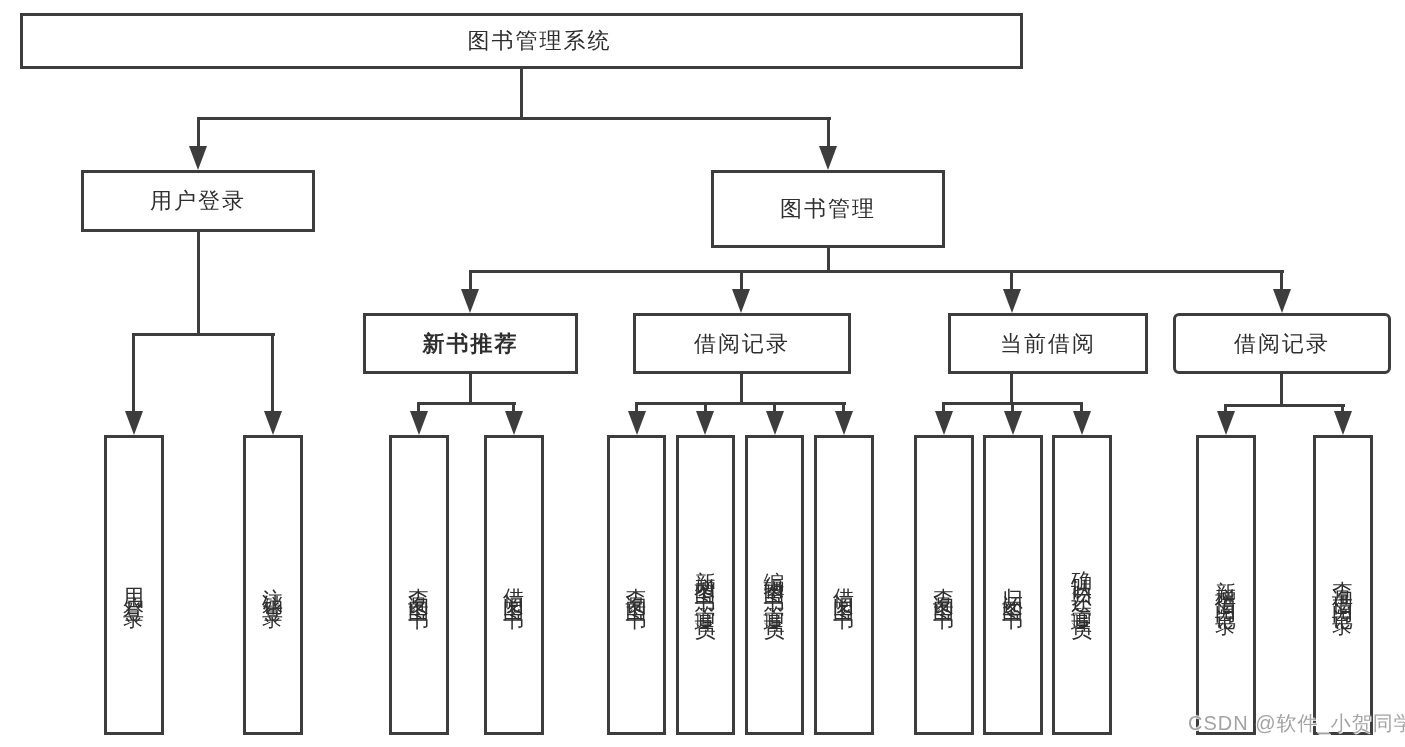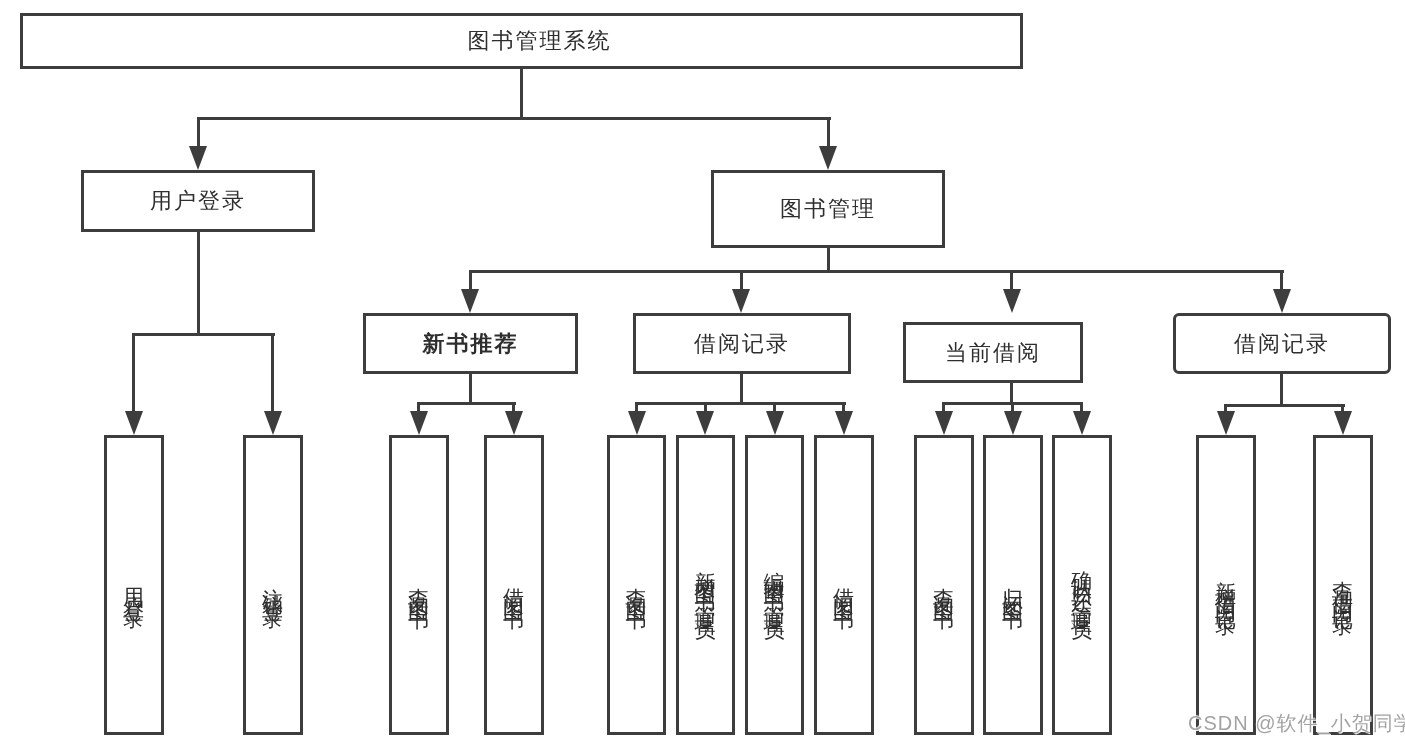--- a/index.html
+++ b/index.html
@@ -121,21 +121,21 @@
   <div class="box" style="left:711px;top:170px;width:234px;height:78px;">
     <span class="hlabel">图书管理</span>
   </div>
 
   <div class="box" style="left:363px;top:313px;width:215px;height:61px;font-weight:bold;">
     <span class="hlabel">新书推荐</span>
   </div>
   <div class="box" style="left:633px;top:313px;width:218px;height:61px;">
     <span class="hlabel">借阅记录</span>
   </div>
-  <div class="box" style="left:903px;top:313px;width:180px;height:61px;margin-top:9px;">
+  <div class="box" style="left:948px;top:313px;width:200px;height:61px;">
     <span class="hlabel">当前借阅</span>
   </div>
   <div class="box" style="left:1173px;top:313px;width:218px;height:61px;border-radius:6px;">
     <span class="hlabel">借阅记录</span>
   </div>
 
   <div class="box vleaf" style="left:104px;top:435px;width:60px;height:300px;">
     <span class="vtext">用户登录</span>
   </div>
   <div class="box vleaf" style="left:243px;top:435px;width:60px;height:300px;">

